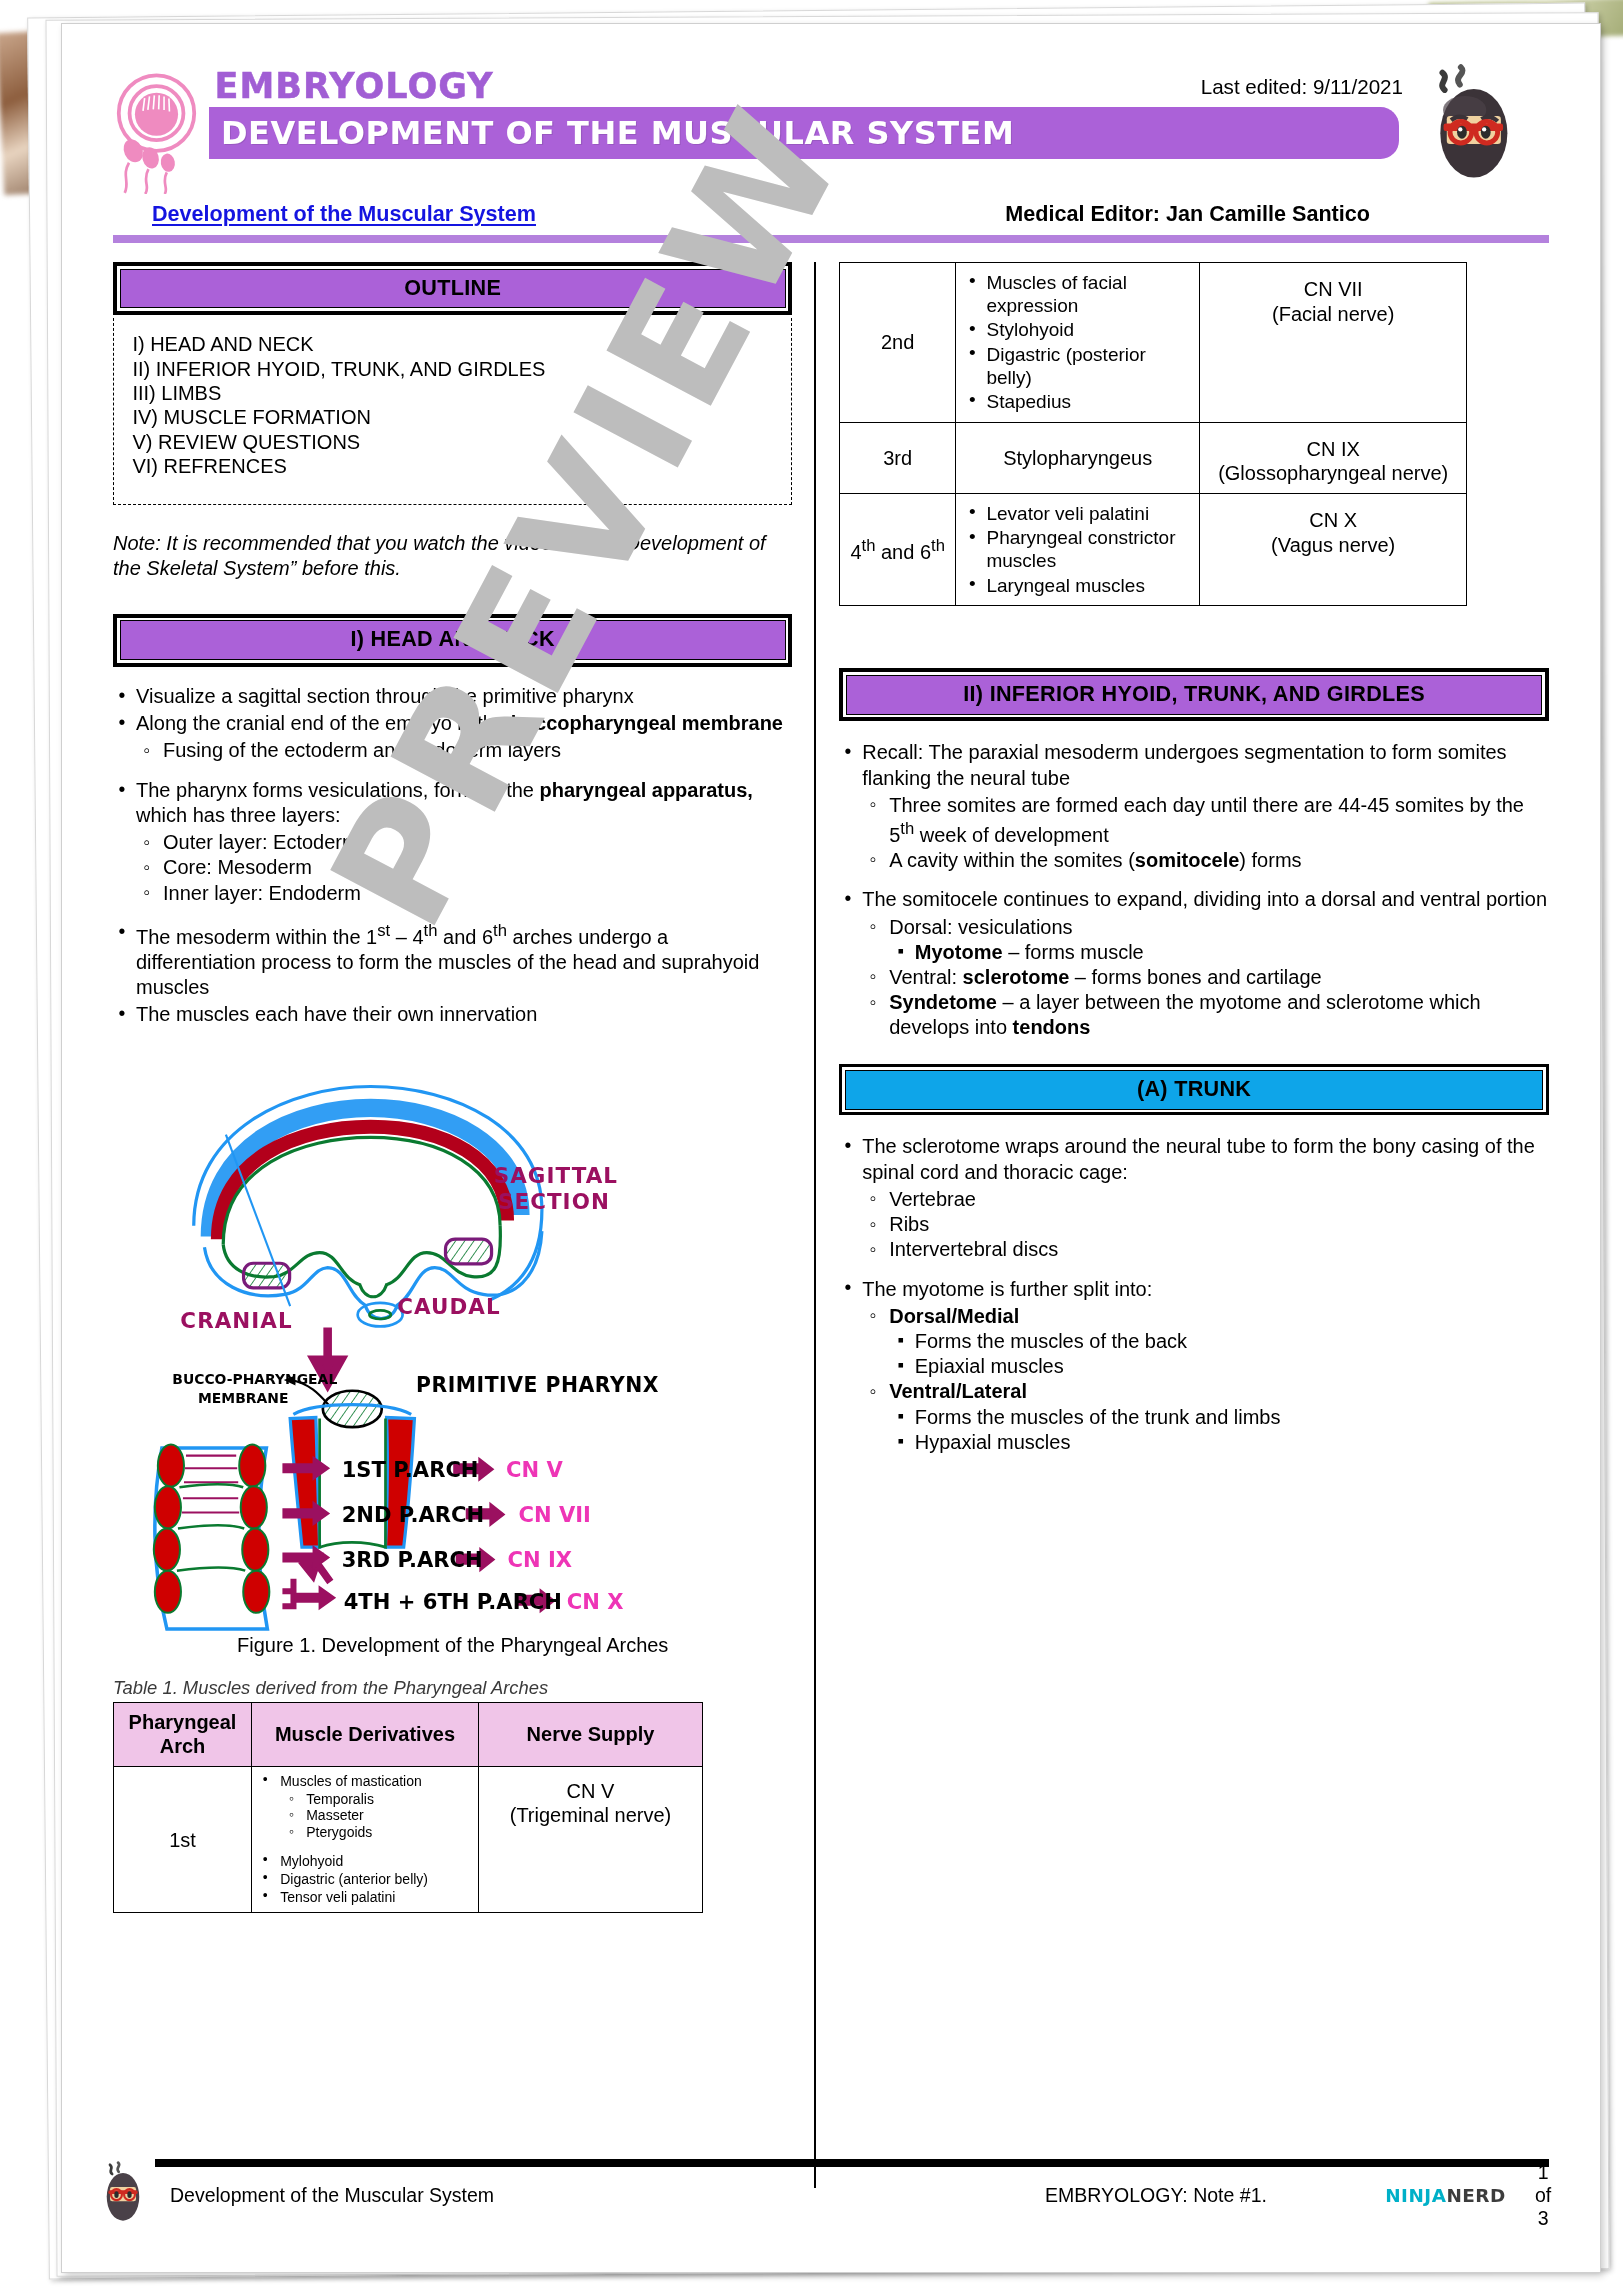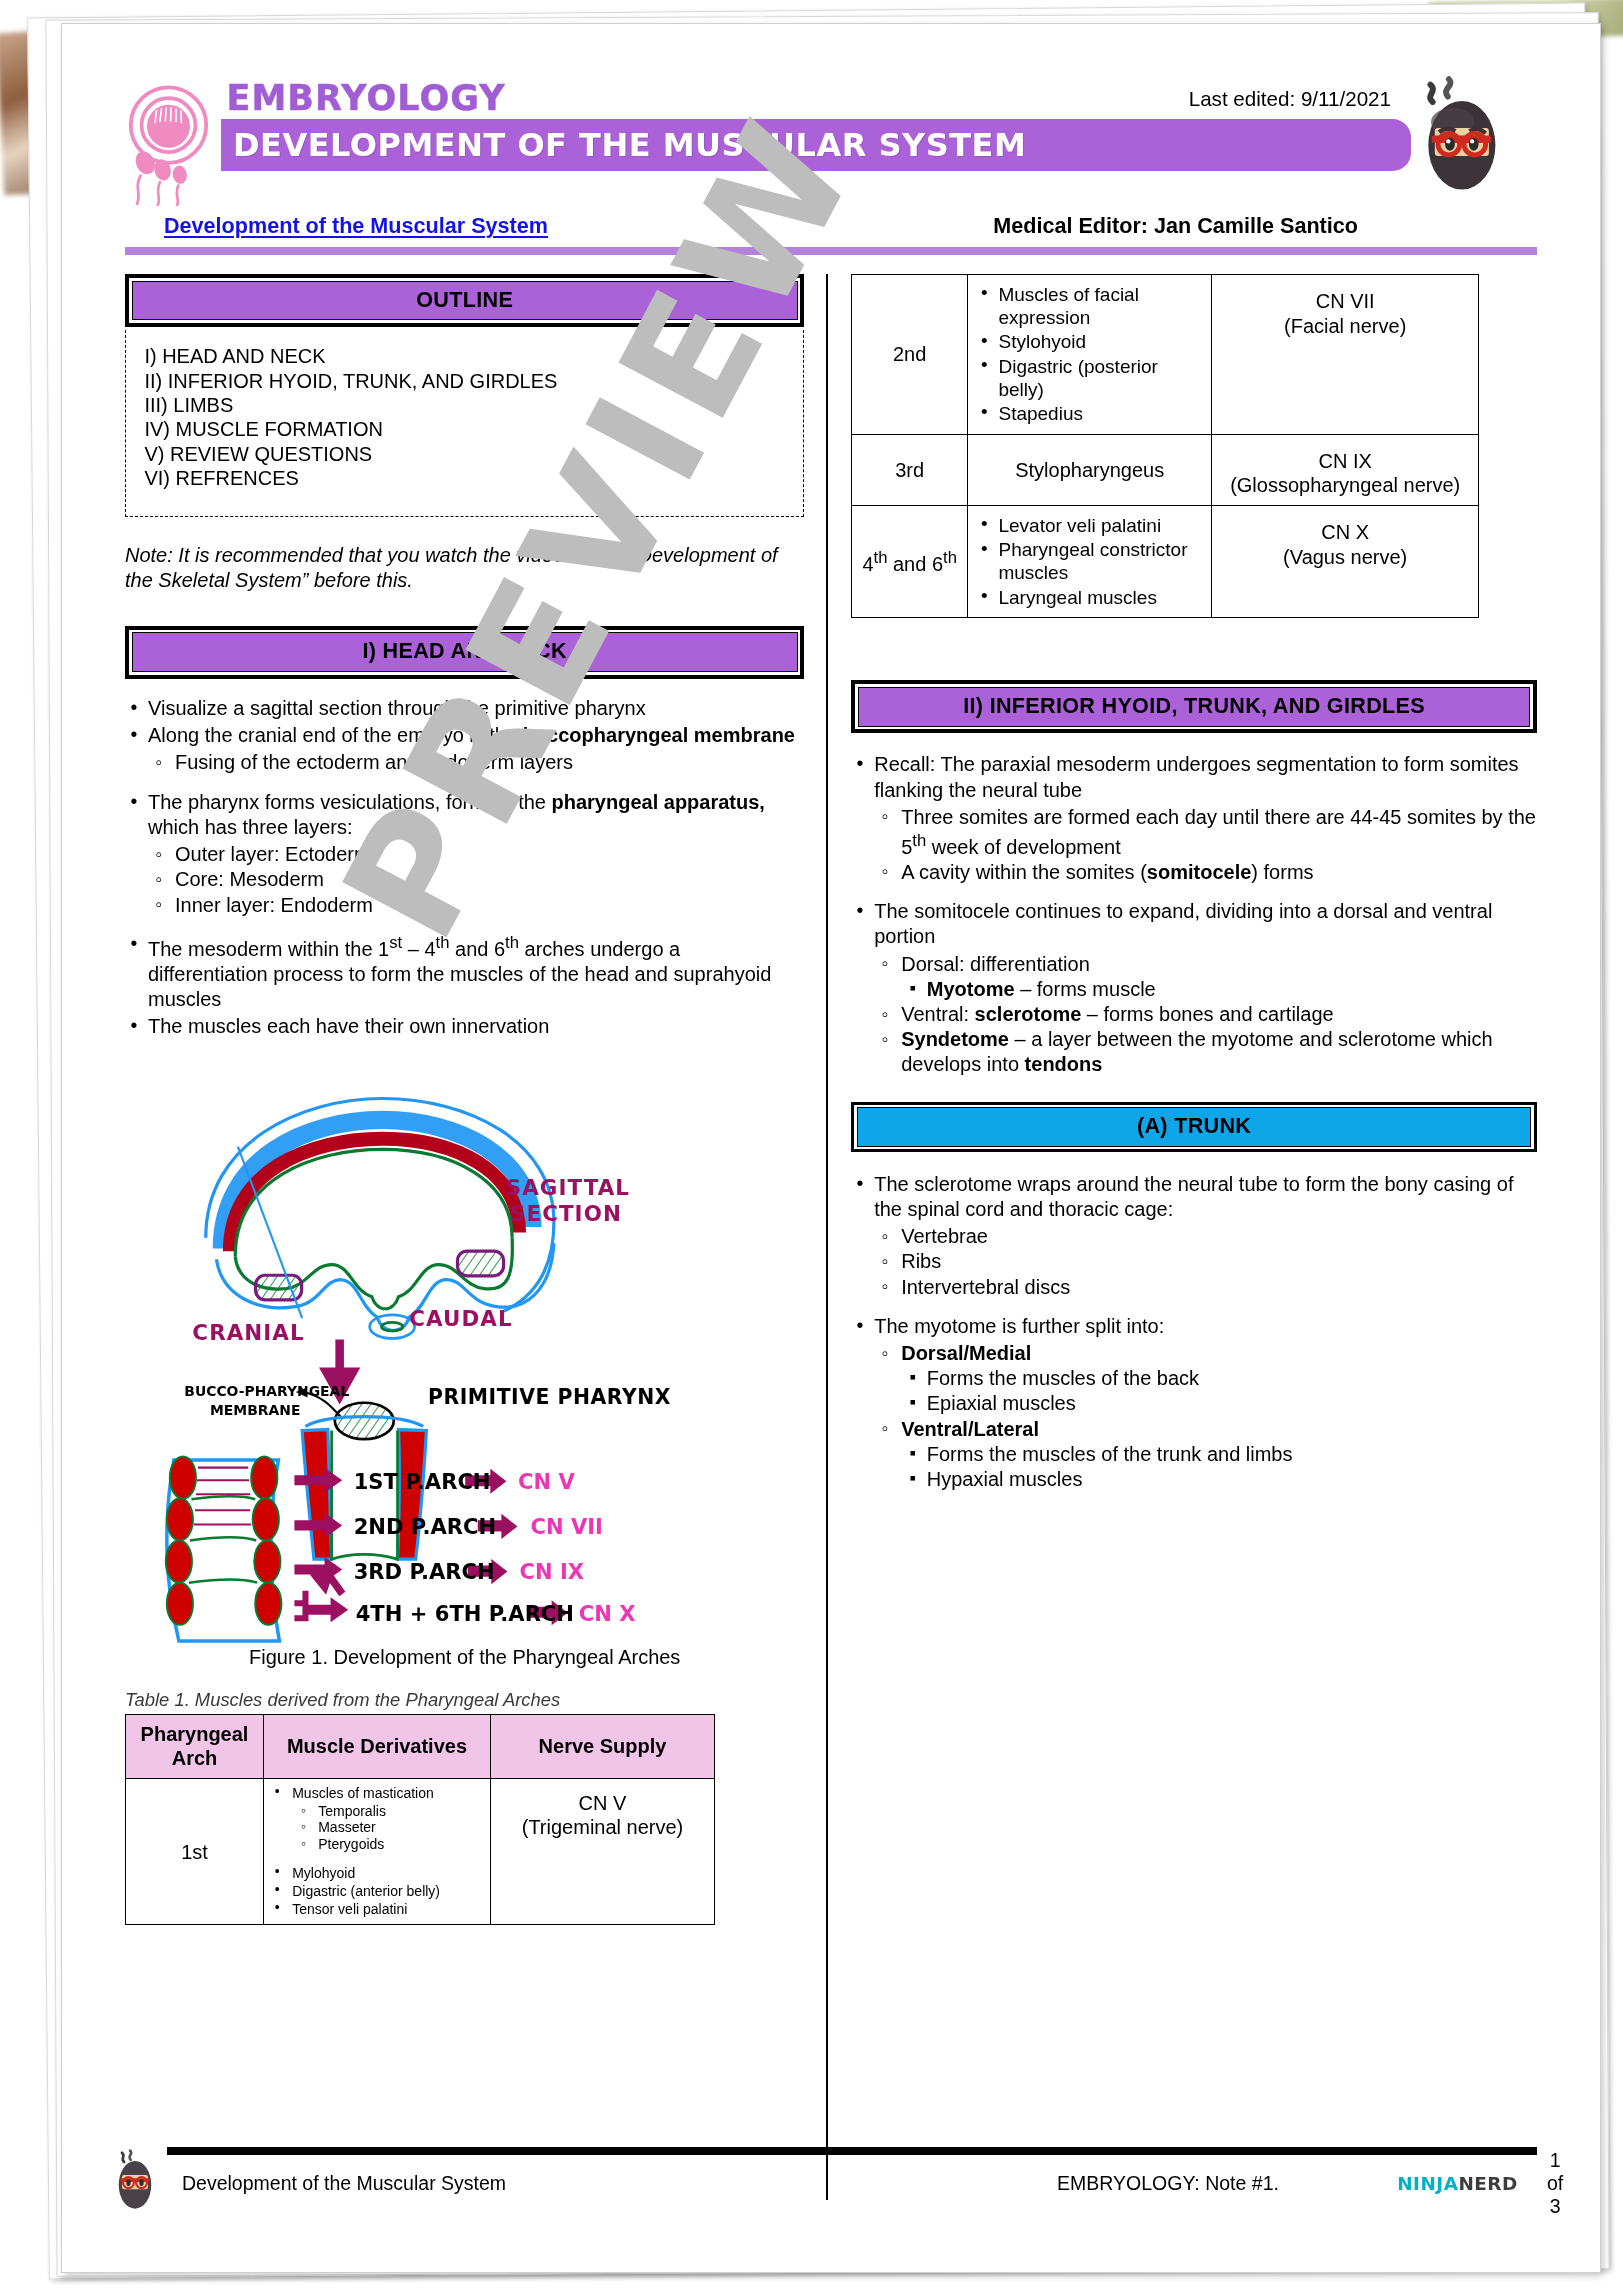--- a/index.html
+++ b/index.html
@@ -30,21 +30,21 @@
     filter: blur(2.2px); transform: rotate(-1.5deg);
   }
 
   
   .page {
     position: absolute; left: 61px; top: 23px;
     width: 1540px; height: 2250px;
     background: #ffffff;
     border: 0.5px solid #cfcfcf;
     box-shadow: 3.2px 3.2px 7.6px rgba(0,0,0,.22);
-    padding: 12px;
+    padding: 0;
   }
   .page-inner { position:relative; width:100%; height:100%; padding: 30px 51px 0 51px; }
 
   
   .header { position: relative; height: 143px; }
   .logo-embryo { position:absolute; left:-8px; top:16px; width:103px; height:124px; }
   .title-col { position:absolute; left:96px; top:0; }
   .embryology-word {
     font-family:"DejaVu Sans", sans-serif;
     font-weight:bold; font-size:35px; letter-spacing:1.1px;
@@ -524,21 +524,21 @@
       </ul>
       <ul class="b2">
         <li>Three somites are formed each day until there are 44-45 somites by the 5<sup>th</sup> week of development</li>
         <li><span>A cavity within the somites (</span><b>somitocele</b><span>) forms</span></li>
       </ul>
       <div class="gap"></div>
       <ul class="b">
         <li>The somitocele continues to expand, dividing into a dorsal and ventral portion</li>
       </ul>
       <ul class="b2">
-        <li>Dorsal: differentiation</li>
+        <li>Dorsal: vesiculations</li>
       </ul>
       <ul class="b3">
         <li><b>Myotome</b><span> – forms muscle</span></li>
       </ul>
       <ul class="b2">
         <li><span>Ventral: </span><b>sclerotome</b><span> – forms bones and cartilage</span></li>
         <li><b>Syndetome</b><span> – a layer between the myotome and sclerotome which develops into </span><b>tendons</b></li>
       </ul>
 
       <div style="height:24px"></div>

